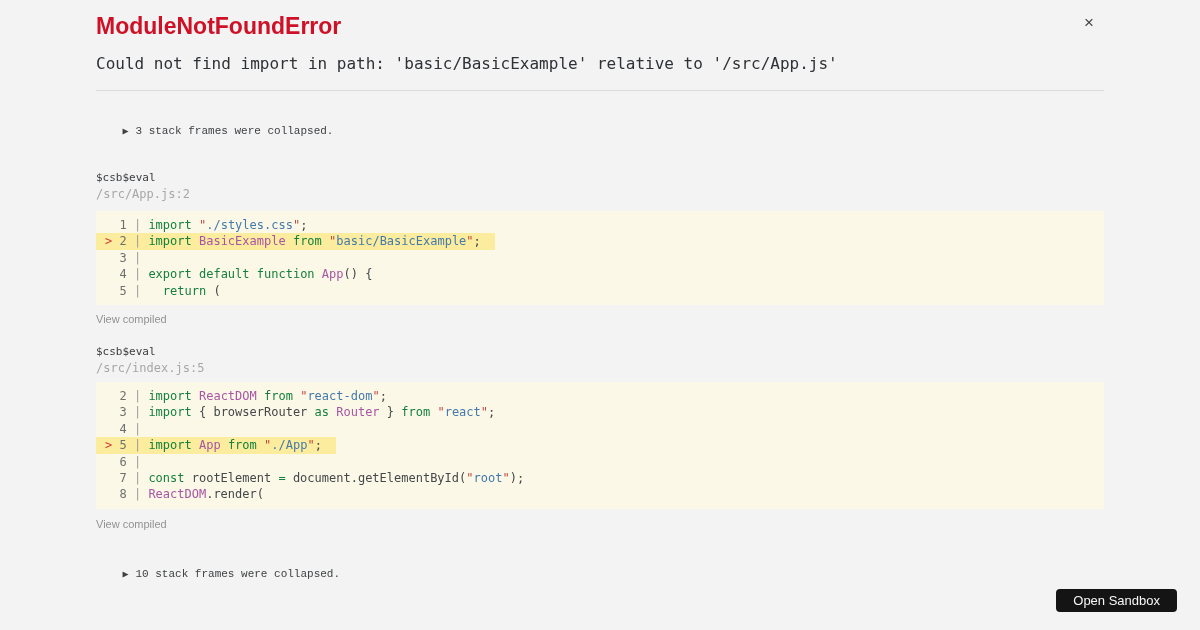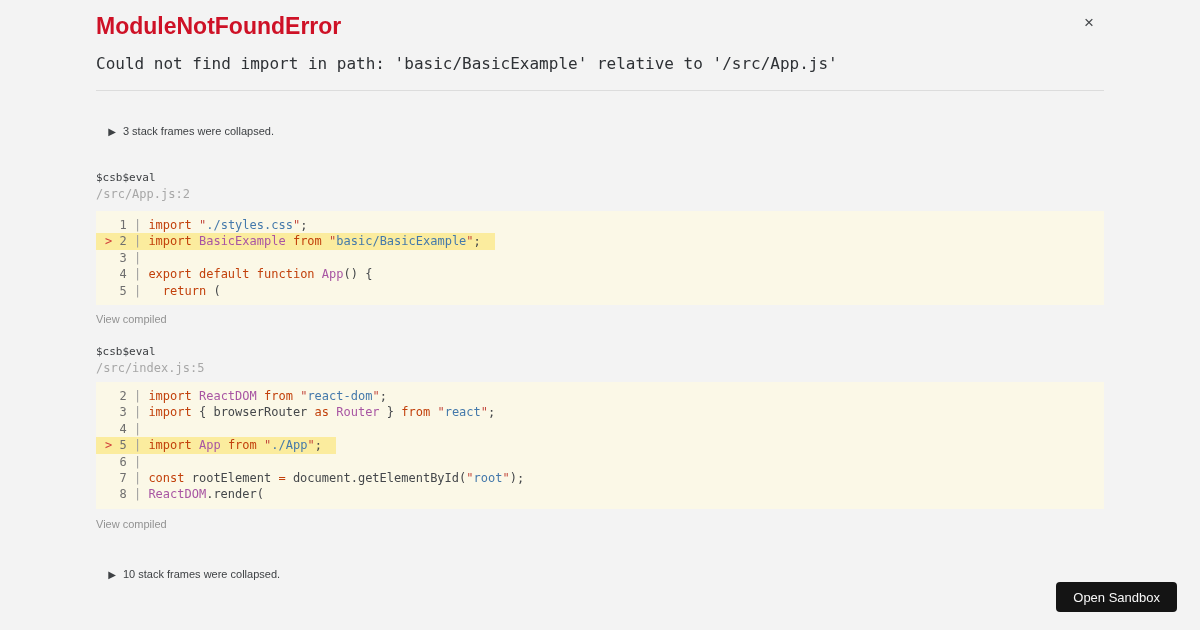--- a/index.html
+++ b/index.html
@@ -20,21 +20,21 @@
     font-size:16px;line-height:20px;color:#2e3135;
     white-space:pre;
   }
   .divider{margin-top:16px;border:none;border-top:1px solid #dcdcdc;height:0;}
   .close-btn{
     position:absolute;left:1078px;top:12px;width:22px;height:22px;
     font-size:17px;line-height:22px;text-align:center;color:#45484b;
     cursor:pointer;user-select:none;font-family:"Liberation Sans",sans-serif;
   }
   .collapsed{
-    font-family:Liberation Sans, sans-serif;
+    font-family:Liberation Mono, monospace;
     font-size:11px;line-height:14px;color:#3e4144;
     cursor:pointer;white-space:pre;
   }
   .collapsed .tri{color:#3e4144;margin-right:7px;font-size:10px;}
   .c1{margin-top:19px;}
   .c2{margin-top:19px;}
   .c3{margin-top:21px;}
   .frame-fn{
     margin-top:18px;
     font-family:"DejaVu Sans Mono",monospace;
@@ -53,37 +53,37 @@
     font-size:12px;line-height:16.4px;
     width:1008px;box-sizing:border-box;
     overflow:hidden;
   }
   .codeblock.second{margin-top:7px;text-align:center;}
   .codeline{white-space:pre;width:max-content;padding:0 14px 0 9px;}
   .codeline.hl{background:#fbec9e;}
   .arrow{color:#d1403b;}
   .lnum{color:#6f6f6f;}
   .pipe{color:#9c9c9c;}
-  .tk-kw{color:#c2410c;}
+  .tk-kw{color:#15803d;}
   .tk-cls{color:#a855a3;}
   .tk-str{color:#4479ab;}
   .tk-quo{color:#c3493f;}
   .tk-pln{color:#45484b;}
   .view-compiled{
     margin-top:7px;
     font-family:Liberation Sans, sans-serif;
     font-size:11px;line-height:14px;color:#929292;
     cursor:pointer;text-decoration:none;display:inline-block;
   }
   .vc2{margin-top:8px;}
   .open-sandbox{
     position:absolute;right:23px;bottom:18px;
     background:#141414;color:#f7f7f7;
     border:none;border-radius:4px;
-    padding:0 17px;height:30px;
+    padding:0 17px;height:23px;
     font-family:"Liberation Sans",sans-serif;
     font-size:13px;cursor:pointer;text-align:right;
   }
 </style>
 </head>
 <body>
 
 <div class="overlay">
 
   <h1 class="title">ModuleNotFoundError</h1>

